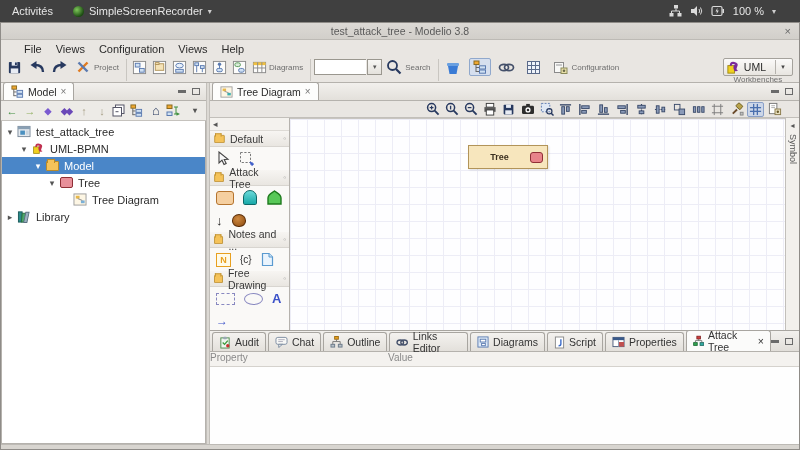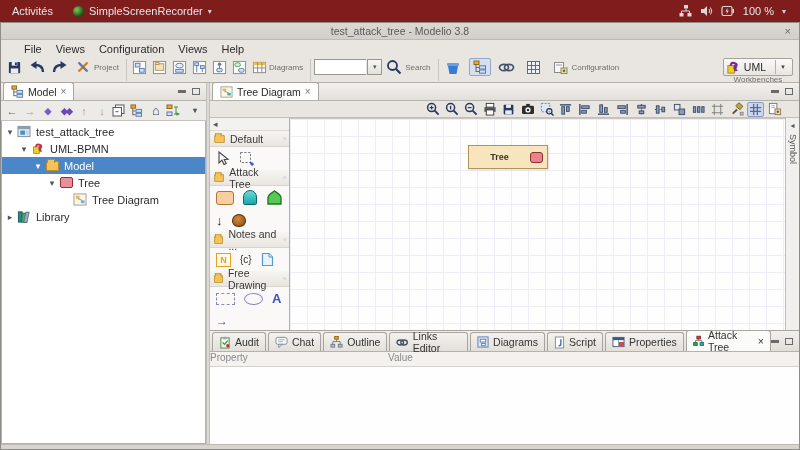--- a/index.html
+++ b/index.html
@@ -1,26 +1,26 @@
 <!DOCTYPE html>
 <html><head>
 <meta charset="utf-8">
 <style>
   * { margin:0; padding:0; box-sizing:border-box; }
   html,body { width:800px; height:450px; overflow:hidden; }
   body { font-family:"Liberation Sans", sans-serif; font-size:11px; color:#2b2b2b; background:#d8d5d0; }
   .screen { position:relative; width:800px; height:450px; }
 
   
-  .sysbar { height:22px; background:#7f1d1d; color:#e6e6e6; display:flex; align-items:center; font-size:11px; position:relative; }
+  .sysbar { height:22px; background:#404040; color:#e6e6e6; display:flex; align-items:center; font-size:11px; position:relative; }
   .sysbar .activities { padding:0 12px; }
   .sysbar .appmenu { display:flex; align-items:center; gap:5px; padding:0 8px; }
   .rec-dot { width:11px; height:11px; border-radius:50%; background:radial-gradient(circle at 35% 35%, #7ec85a, #1c4b12 70%); display:inline-block; }
   .sysbar .clock { position:absolute; left:0; right:0; text-align:center; pointer-events:none; }
-  .sysbar .status { margin-left:auto; display:flex; align-items:center; gap:8px; padding-right:14px; }
+  .sysbar .status { margin-left:auto; display:flex; align-items:center; gap:8px; padding-right:24px; }
   .caret { font-size:8px; color:#cfcfcf; }
 
   
   .window { position:absolute; top:22px; left:0; width:800px; height:428px; background:#e9e6e2; border:1px solid #8f8c88; display:flex; flex-direction:column; }
   .titlebar { height:17px; background:linear-gradient(#dcd9d5,#d2cfca); border-bottom:1px solid #bdbab5; display:flex; align-items:center; position:relative; }
   .titlebar .wtitle { position:absolute; left:0; right:0; text-align:center; color:#5a5a5a; font-size:10.5px; }
   .titlebar .wclose { margin-left:auto; padding:0 8px; color:#6a6a6a; font-size:11px; z-index:2; cursor:default; }
   .menubar { height:17px; display:flex; align-items:center; padding-left:16px; background:#e9e6e2; }
   .menubar span { padding:1px 7px; font-size:11px; }
 

